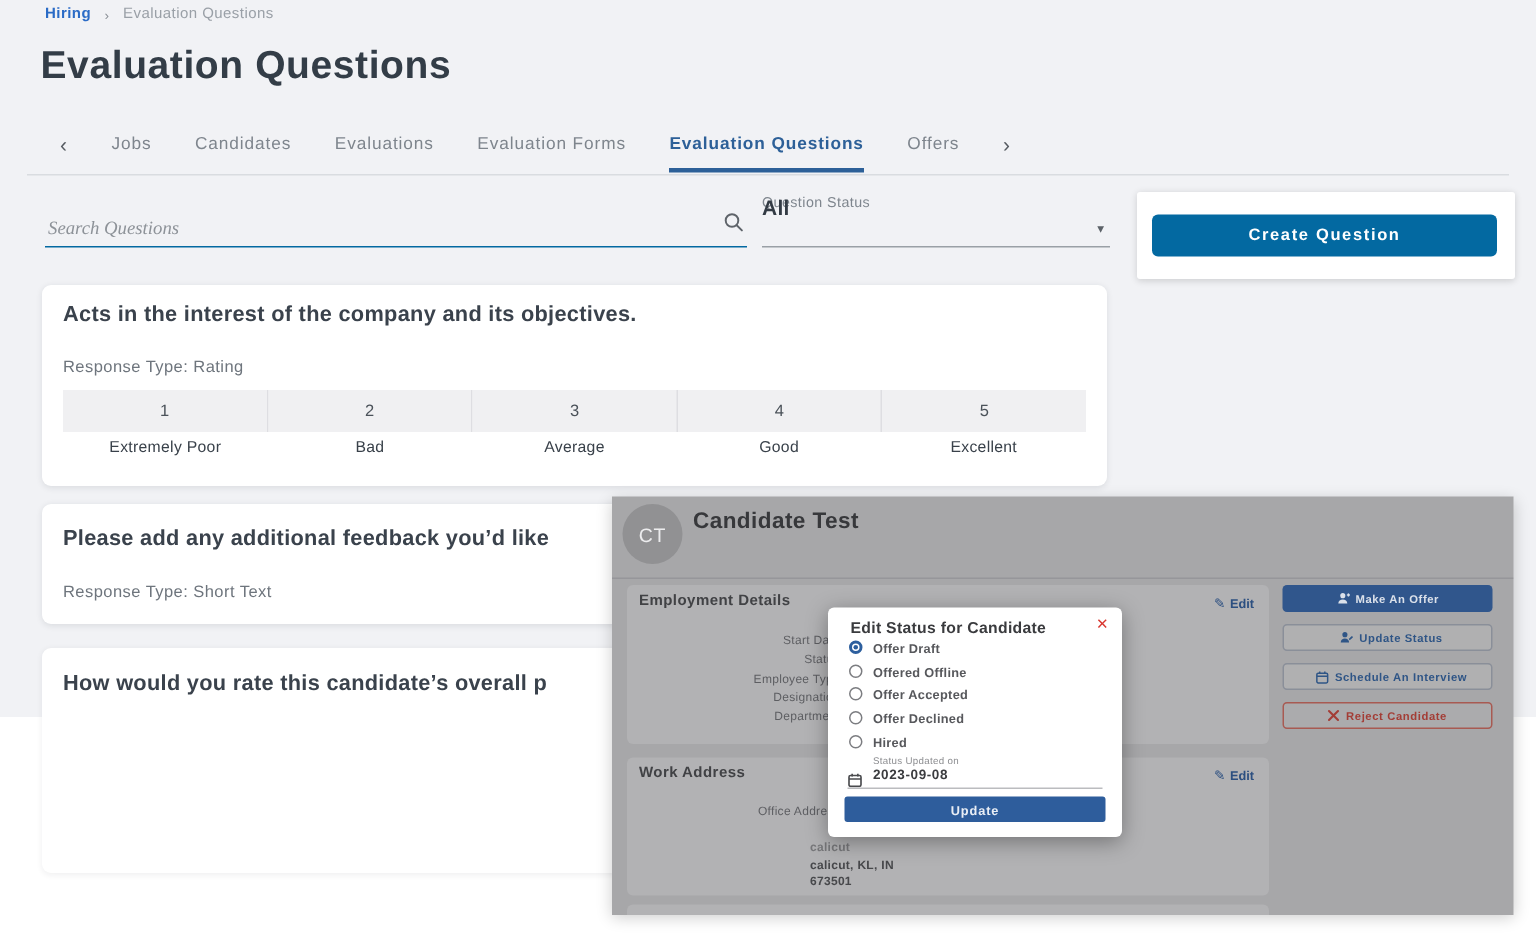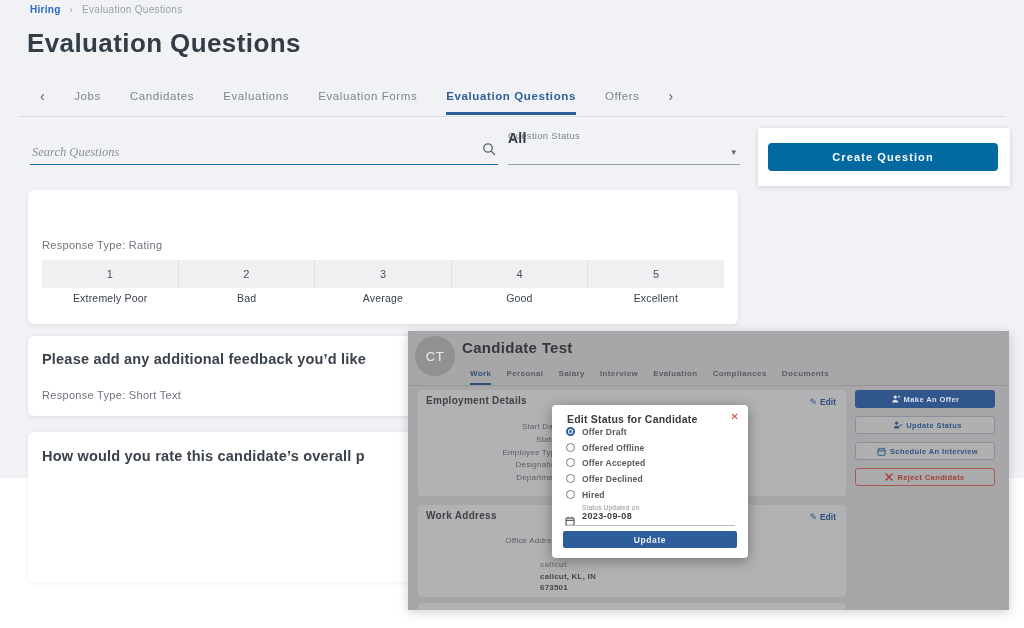--- a/index.html
+++ b/index.html
@@ -137,20 +137,21 @@
   <span class="qstatus-label">Question Status</span>
   <span class="qstatus-value">All</span>
   <span class="qstatus-caret">▾</span>
 </div>
 
 <div class="create-panel">
   <button class="create-btn">Create Question</button>
 </div>
 
 <div class="card card1">
+  <div class="q-text" style="top:12px">Acts in the interest of the company and its objectives.</div>
   <div class="q-response" style="top:49px">Response Type: Rating</div>
   <div class="rating-strip">
     <div class="rating-cell">1</div>
     <div class="rating-cell">2</div>
     <div class="rating-cell">3</div>
     <div class="rating-cell">4</div>
     <div class="rating-cell">5</div>
   </div>
   <div class="rating-labels">
     <div class="rating-label">Extremely Poor</div>
@@ -166,29 +167,20 @@
   <div class="q-response" style="top:53px">Response Type: Short Text</div>
 </div>
 
 <div class="card card3">
   <div class="q-text" style="top:16px">How would you rate this candidate’s overall p</div>
 </div>
 
 <div class="cpanel">
   <div class="cavatar">CT</div>
   <div class="cname">Candidate Test</div>
-  <div class="ctabs">
-    <span class="ctab active">Work</span>
-    <span class="ctab">Personal</span>
-    <span class="ctab">Salary</span>
-    <span class="ctab">Interview</span>
-    <span class="ctab">Evaluation</span>
-    <span class="ctab">Compliances</span>
-    <span class="ctab">Documents</span>
-  </div>
   <div class="cdivider"></div>
 
   <div class="ccard emp-card">
     <div class="ccard-heading">Employment Details</div>
     <div class="cedit">
       <span class="pencil">✎</span>
       <span>Edit</span>
     </div>
     <div class="clabels">
       <div>Start Date</div>

